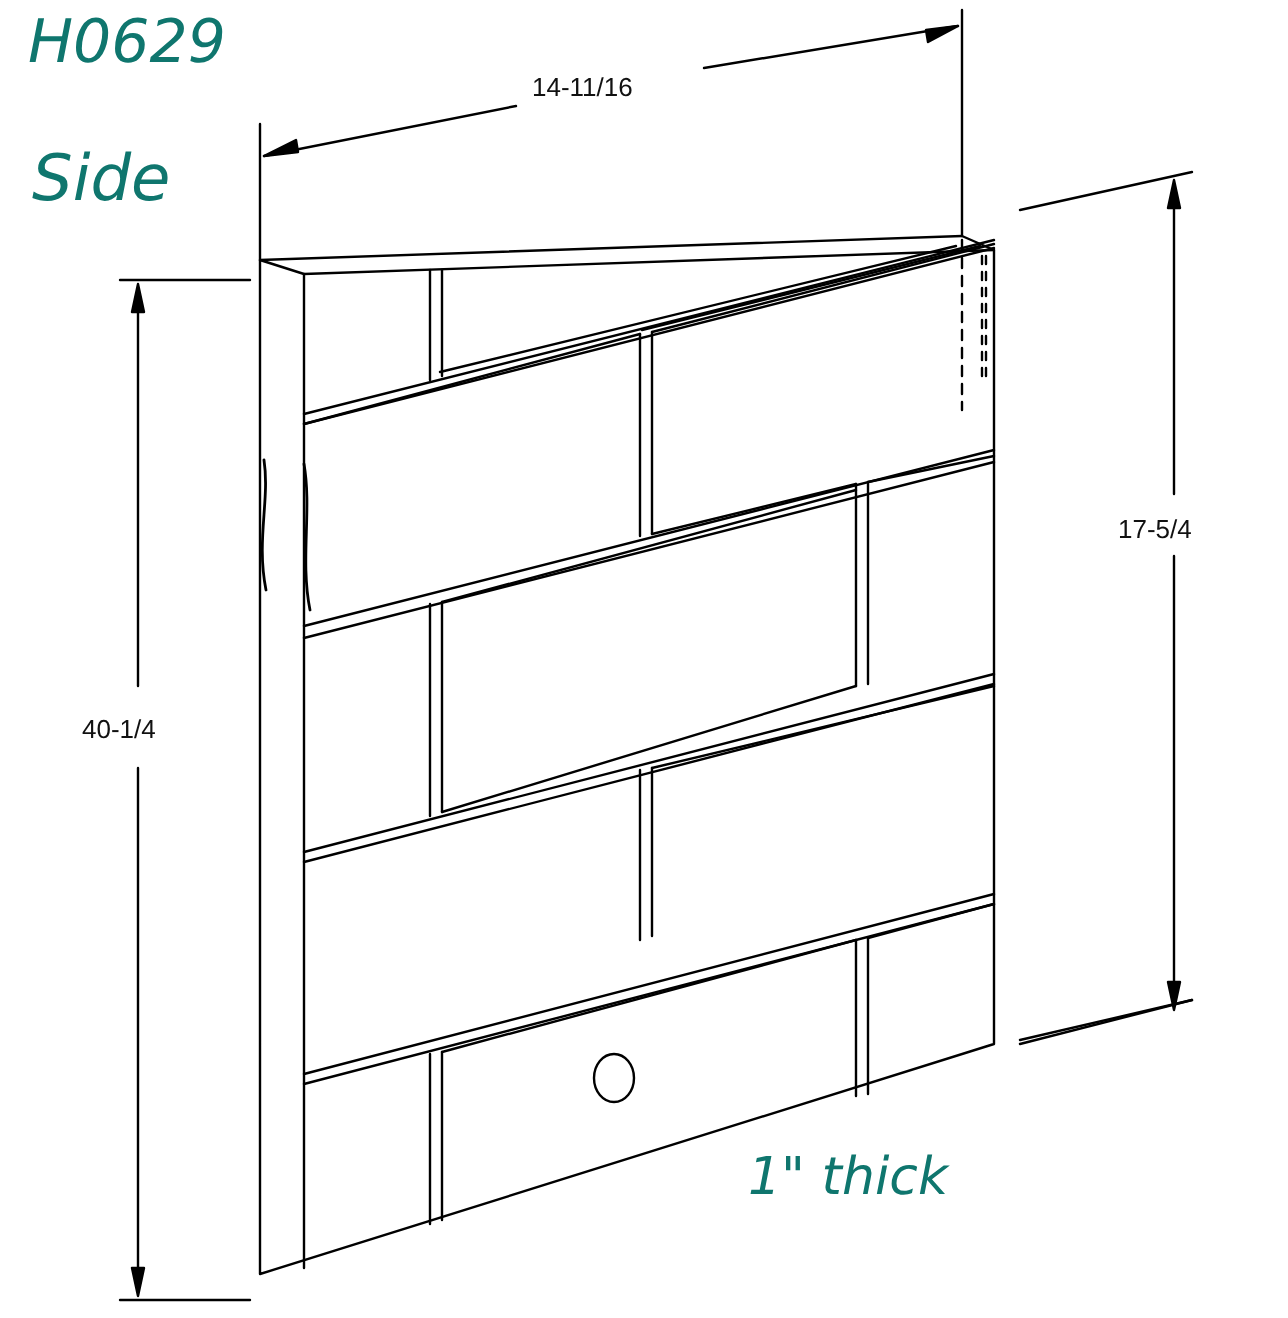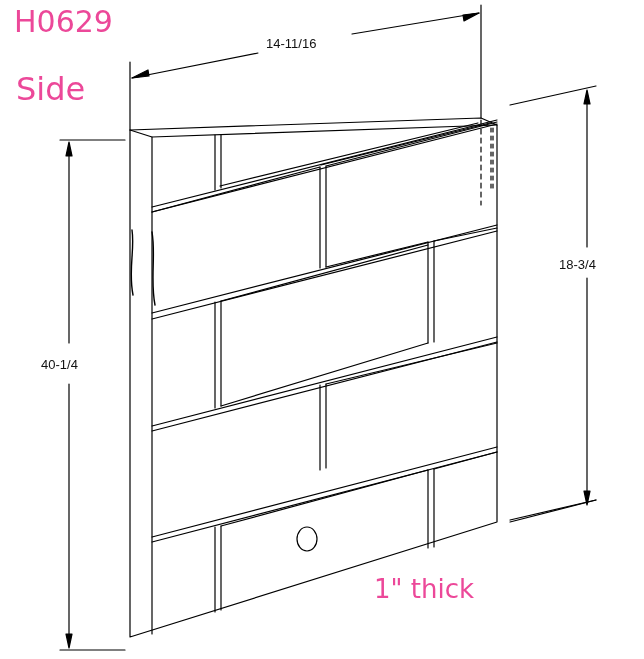--- a/index.html
+++ b/index.html
@@ -1,19 +1,19 @@
 <!DOCTYPE html>
 <html><head>
 <meta charset="utf-8">
 <style>
   html, body { margin:0; padding:0; background:#ffffff; }
   body { width:644px; height:659px; position:relative; overflow:hidden; font-family:"Liberation Sans", sans-serif; }
   svg { position:absolute; left:0; top:0; }
   .dim-label { position:absolute; font-family:"Liberation Sans", sans-serif; font-size:13px; color:#111; background:#fff; white-space:nowrap; }
-  .hand { position:absolute; font-family:"DejaVu Sans", sans-serif; color:#ec4899; white-space:nowrap; }
+  .hand { position:absolute; font-family:"DejaVu Sans", sans-serif; color:#0f766e; white-space:nowrap; font-style:italic; }
 </style>
 </head>
 <body>
 
 <svg width="644" height="659" viewBox="0 0 644 659" xmlns="http://www.w3.org/2000/svg">
   <g fill="none" stroke="#000" stroke-width="1.2" stroke-linecap="round" stroke-linejoin="round">
 
     <line x1="130" y1="62" x2="130" y2="130"></line>
     <line x1="481" y1="5" x2="481" y2="118"></line>
 
@@ -92,14 +92,14 @@
 
     <path d="M132,230 C135,250 128,270 133,295" stroke-width="1.4"></path>
     <path d="M152,232 C156,255 150,280 155,305" stroke-width="1.4"></path>
   </g>
 </svg>
 
 <div class="hand" style="left:14px; top:4px; font-size:30px;">H0629</div>
 <div class="hand" style="left:16px; top:38px; font-size:32px;margin-top:32px;">Side</div>
 <div class="dim-label" style="left:266px; top:36px;text-align:right;">14-11/16</div>
 <div class="dim-label" style="left:41px; top:357px;">40-1/4</div>
-<div class="dim-label" style="left:559px; top:257px;">18-3/4</div>
+<div class="dim-label" style="left:559px; top:257px;">17-5/4</div>
 <div class="hand" style="left:374px; top:574px; font-size:26px;">1" thick</div>
 
 </body></html>

